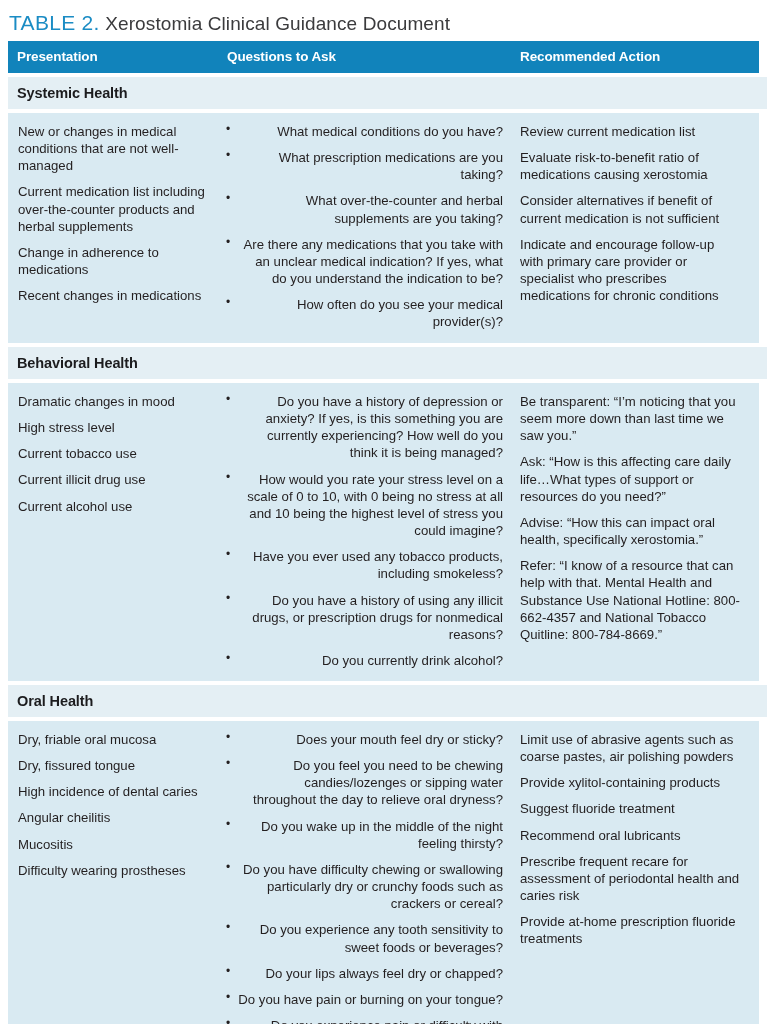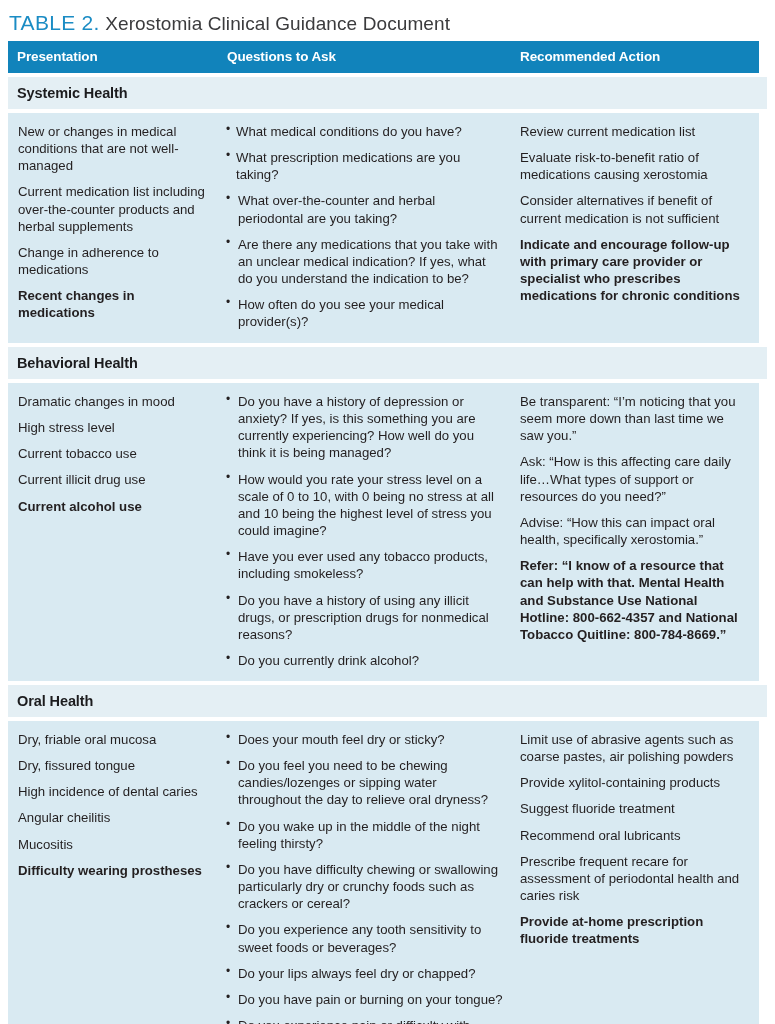--- a/index.html
+++ b/index.html
@@ -87,27 +87,28 @@
     color: #231f20;
   }
   .cell.pres { padding-right: 6px; }
   .cell.qs   { padding-left: 8px; padding-right: 8px; }
   .cell.act  { padding-left: 9px; padding-right: 19px; }
 
   
   .lines p {
     margin: 0 0 9px 0;
   }
-  .lines p:last-child { margin-bottom: 0; font-weight: bold; }
+  .lines p:last-child { margin-bottom: 0; }
 
   
   ul.bullets {
     list-style: none;
     margin: 0;
     padding: 0;
+    text-align: right;
   }
   ul.bullets li {
     position: relative;
     padding-left: 12px;
     margin-bottom: 9px;
   }
   ul.bullets li:last-child { margin-bottom: 0; }
   ul.bullets li:before {
     content: "\2022";
     position: absolute;
@@ -142,21 +143,21 @@
       <div class="cell pres col-1 lines" style="height: 230px;">
         <p>New or changes in medical conditions that are not well-managed</p>
         <p>Current medication list including over-the-counter products and herbal supplements</p>
         <p>Change in adherence to medications</p>
         <p>Recent changes in medications</p>
       </div>
       <div class="cell qs col-2" style="height: 230px;">
         <ul class="bullets">
           <li class="tight">What medical conditions do you have?</li>
           <li class="tight">What prescription medications are you taking?</li>
-          <li>What over-the-counter and herbal periodontal are you taking?</li>
+          <li>What over-the-counter and herbal supplements are you taking?</li>
           <li>Are there any medications that you take with an unclear medical indication? If yes, what do you understand the indication to be?</li>
           <li>How often do you see your medical provider(s)?</li>
         </ul>
       </div>
       <div class="cell act col-3 lines" style="height: 230px;">
         <p>Review current medication list</p>
         <p>Evaluate risk-to-benefit ratio of medications causing xerostomia</p>
         <p>Consider alternatives if benefit of current medication is not sufficient</p>
         <p>Indicate and encourage follow-up with primary care provider or specialist who prescribes medications for chronic conditions</p>
       </div>

